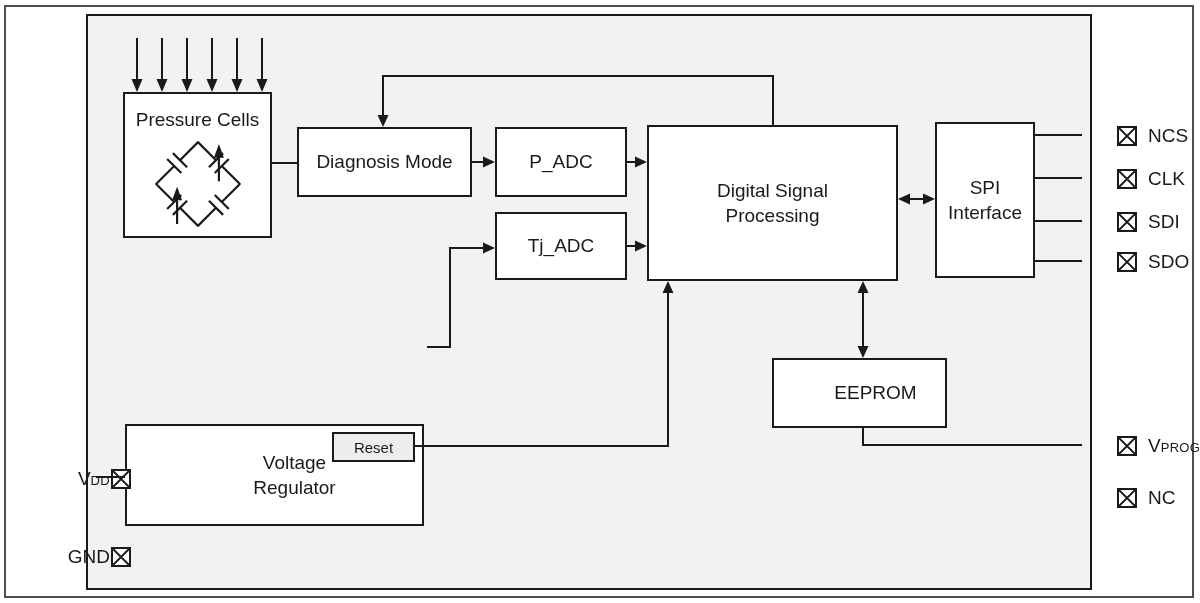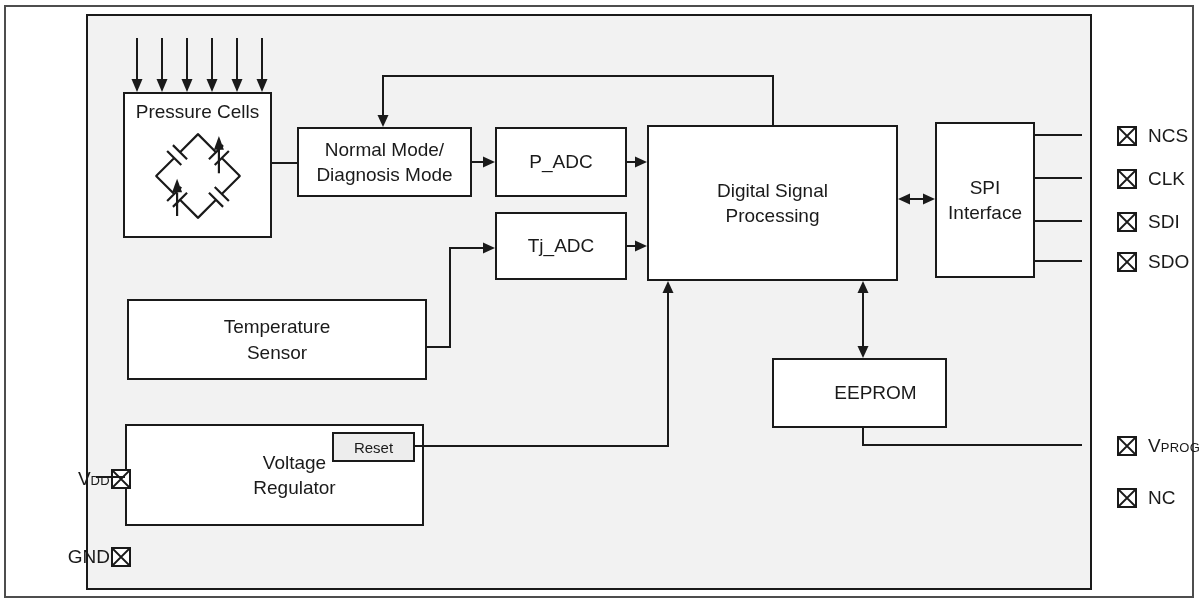--- a/index.html
+++ b/index.html
@@ -15,21 +15,21 @@
   #chip{
     position:absolute;left:86px;top:14px;width:1006px;height:576px;
     background:#f2f2f2;border:2px solid #1a1a1a;box-sizing:border-box;z-index:1;
   }
   .block{
     position:absolute;background:#ffffff;border:2px solid #1a1a1a;box-sizing:border-box;
     display:flex;flex-direction:column;align-items:center;justify-content:center;
     font-size:19px;line-height:1.32;text-align:center;z-index:2;
   }
   .block span{display:block;}
-  #pressure-cells{justify-content:flex-start;padding-top:5px;}
+  #pressure-cells{justify-content:flex-end;padding-top:5px;}
   #reset-box{background:#ededed;font-size:15px;line-height:1;z-index:3;}
   #connectors{position:absolute;left:0;top:0;z-index:4;pointer-events:none;}
   .pin{position:absolute;display:flex;align-items:center;z-index:3;padding-left:35px;}
   .pin-right{gap:11px;}
   .pin-left{gap:1px;justify-content:flex-end;}
   .pin-label{font-size:19px;white-space:nowrap;}
   .pin-sub{font-size:13px;letter-spacing:.3px;}
   .pin-pad{display:block;}
 </style>
 </head>
@@ -59,21 +59,20 @@
         <path d="M32 101 V75"></path>
       </g>
       <g fill="#1a1a1a" stroke="none">
         <polygon points="72.5,28 83.5,28 78,13"></polygon>
         <polygon points="26.5,75 37.5,75 32,60"></polygon>
       </g>
     </svg>
   </div>
 
   <div class="block" style="left:297px;top:127px;width:175px;height:70px;">
-    <span>Normal Mode/</span>
     <span>Diagnosis Mode</span>
   </div>
 
   <div class="block" style="left:495px;top:127px;width:132px;height:70px;">
     <span>P_ADC</span>
   </div>
 
   <div class="block" style="left:495px;top:212px;width:132px;height:68px;">
     <span>Tj_ADC</span>
   </div>
@@ -81,24 +80,20 @@
   <div class="block" style="left:647px;top:125px;width:251px;height:156px;">
     <span>Digital Signal</span>
     <span>Processing</span>
   </div>
 
   <div class="block" style="left:935px;top:122px;width:100px;height:156px;">
     <span>SPI</span>
     <span>Interface</span>
   </div>
 
-  <div class="block" style="left:127px;top:299px;width:300px;height:81px;">
-    <span>Temperature</span>
-    <span>Sensor</span>
-  </div>
 
   <div class="block" style="left:772px;top:358px;width:175px;height:70px;padding-left:32px;">
     <span>EEPROM</span>
   </div>
 
   <div class="block" style="left:125px;top:424px;width:299px;height:102px;padding-left:40px;">
     <span>Voltage</span>
     <span>Regulator</span>
   </div>
 

